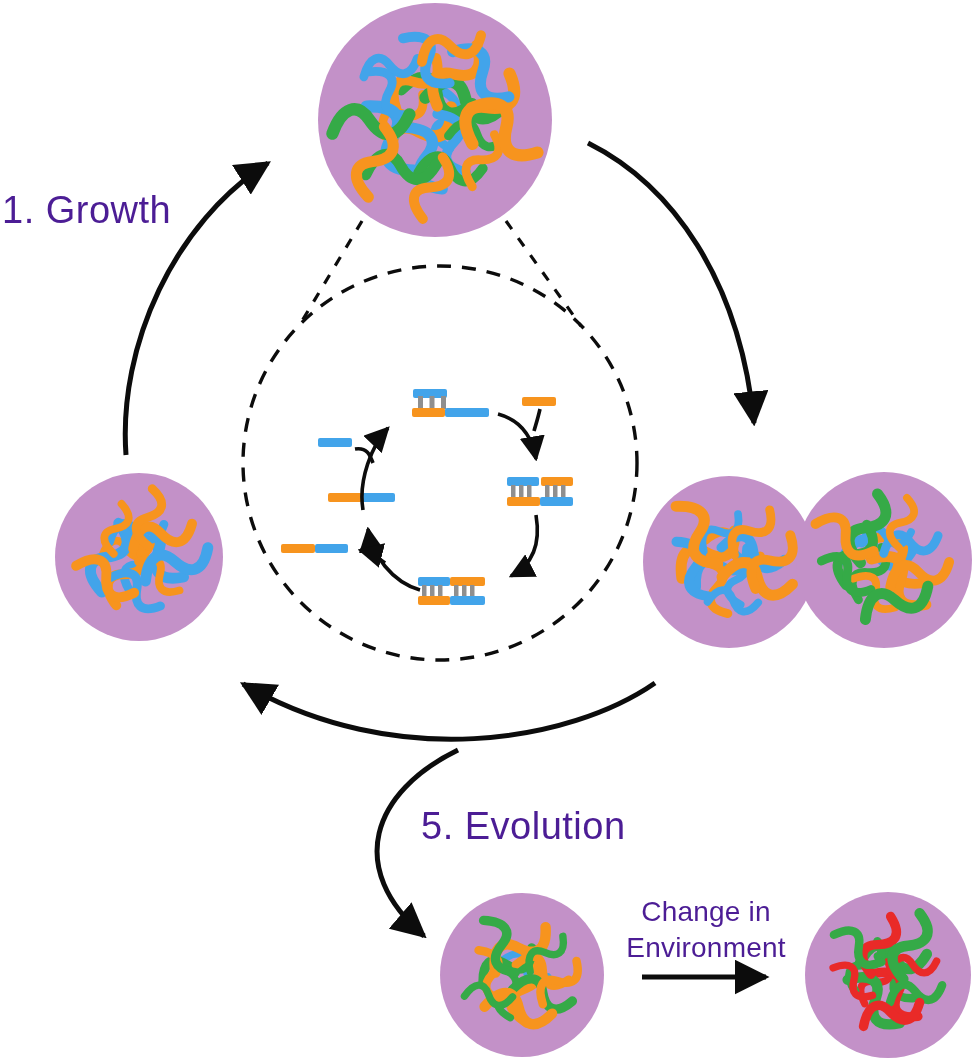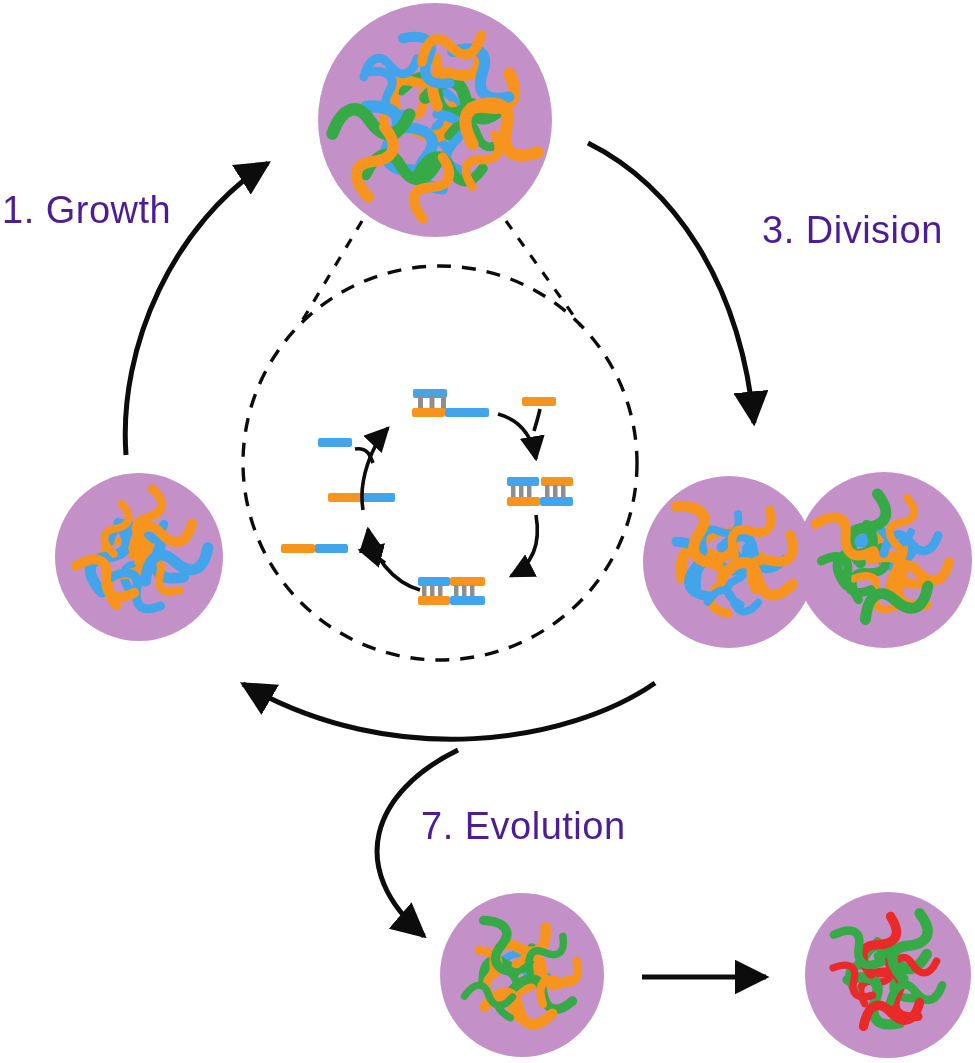--- a/index.html
+++ b/index.html
@@ -234,15 +234,16 @@
       <path class="arrow thin" d="M 355,449 C 367,447 370,455 373,463"></path>
       <path class="arrow thin" marker-end="url(#ah)" d="M 498,414 C 520,420 532,435 536,459"></path>
       <path class="arrow thin" d="M 540,409 C 538,418 536,424 534,431"></path>
       <path class="arrow thin" marker-end="url(#ah)" d="M 536,515 C 541,545 532,565 511,576"></path>
       <path class="arrow thin" marker-end="url(#ah)" d="M 420,590 C 392,582 372,555 368,529"></path>
       <path class="arrow thin" marker-end="url(#ah)" d="M 385,563 C 376,556 368,552 360,550"></path>
     </g>
   </svg>
 
   <div class="label" style="left:2px;top:190px;">1. Growth</div>
-  <div class="label" style="left:762px;top:210px;">3. Division</div>
-  <div class="label" style="left:421px;top:806px;">7. Evolution</div>
+  <div class="label" style="left:421px;top:806px;">5. Evolution</div>
+  <div class="label small" style="left:610px;top:894px;width:192px;">Change in
+Environment</div>
 </div>
 
 </body></html>

